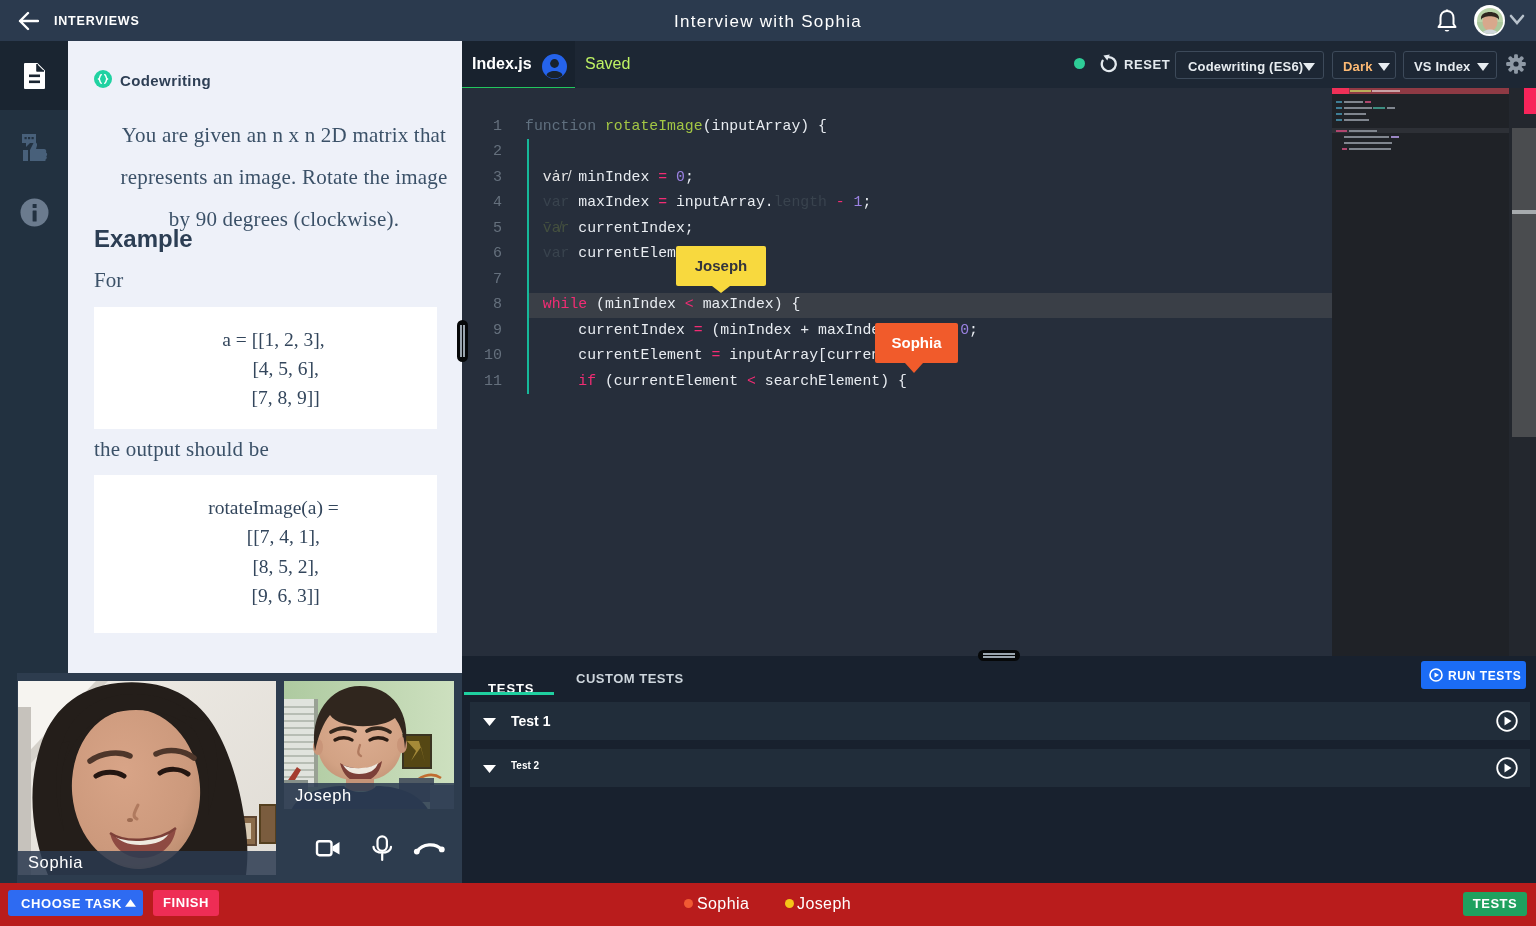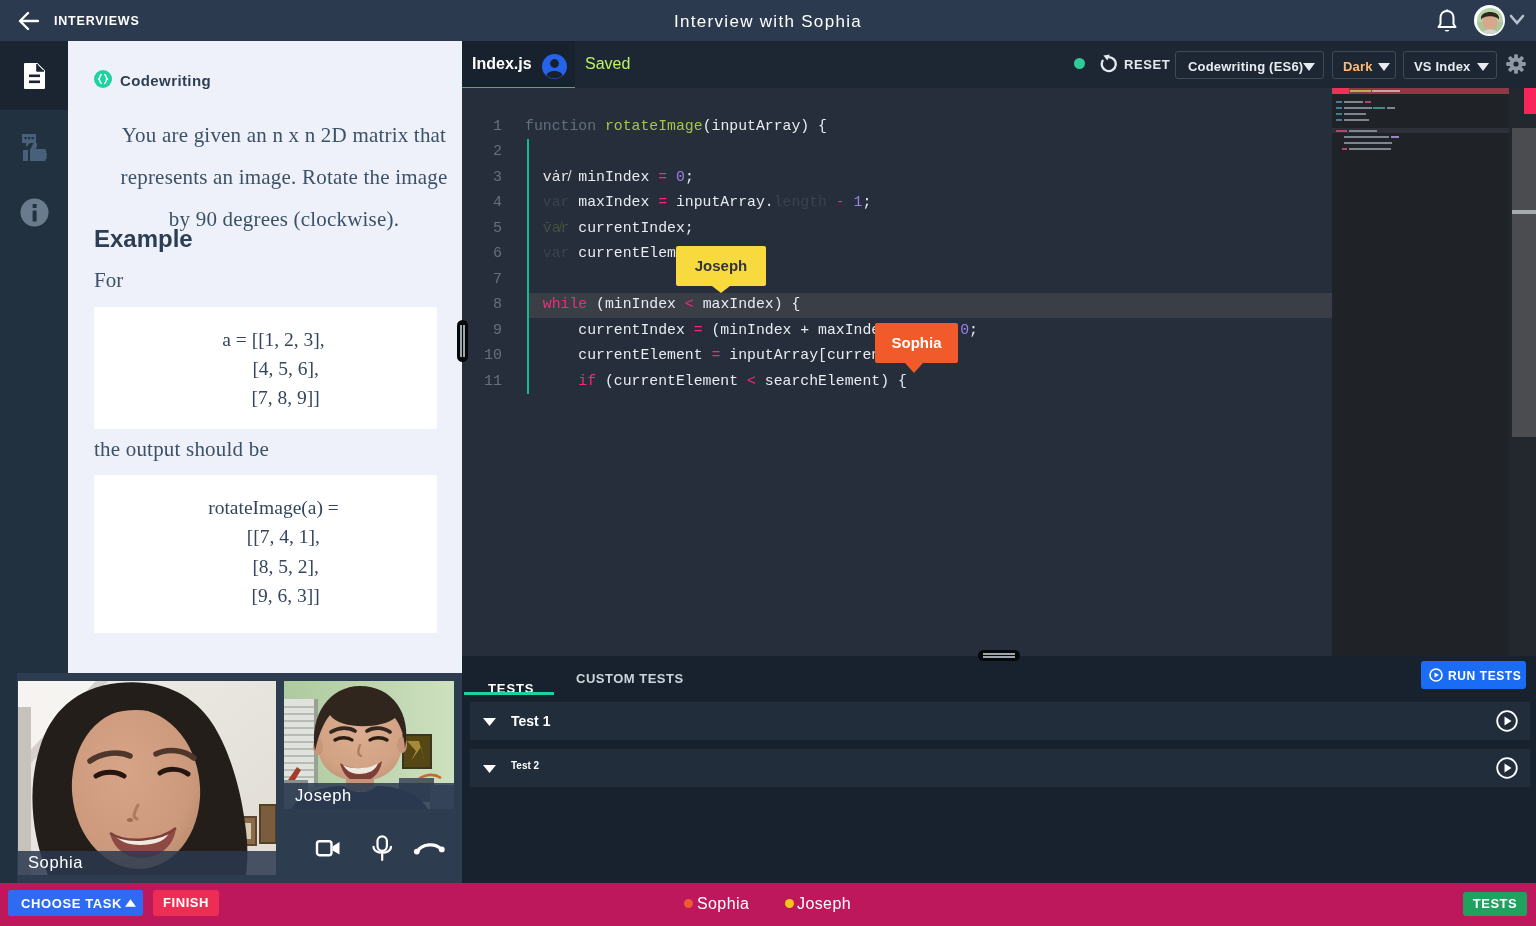--- a/index.html
+++ b/index.html
@@ -382,21 +382,21 @@
     <g stroke="#ffffff" stroke-width="3.4" stroke-linecap="round" fill="none">
       <path d="M102 16.8 C107.5 8.2 120.5 7.8 126.5 14.6"></path>
     </g>
     <g fill="#ffffff">
       <circle cx="101.8" cy="16.6" r="2.9"></circle>
       <circle cx="126.8" cy="14.4" r="2.9"></circle>
     </g>
   </svg>
 </div>
 
-<div class="abs" id="bottombar" style="left:0;top:883px;width:1536px;height:43px;background:#be185d;">
+<div class="abs" id="bottombar" style="left:0;top:883px;width:1536px;height:43px;background:#b91c1c;">
   <div class="abs" style="left:8px;top:7px;width:135px;height:26px;background:#2e6bf2;border-radius:3px;">
     <div class="abs" style="left:13px;top:6px;font-size:13px;font-weight:bold;letter-spacing:0.6px;color:#ffffff;">CHOOSE TASK</div>
     <svg class="abs" style="left:117px;top:9px;" width="11" height="8" viewBox="0 0 12 8">
         <path d="M0 8 L12 8 L6 0 Z" fill="#ffffff"></path>
       </svg>
   </div>
   <div class="abs" style="left:153px;top:7px;width:66px;height:26px;background:#ee2d55;border-radius:3px;text-align:center;line-height:26px;font-size:13px;font-weight:bold;letter-spacing:0.6px;color:#ffffff;">FINISH</div>
 
   <div class="abs" style="left:684px;top:16px;width:9px;height:9px;border-radius:50%;background:#f05a33;"></div>
   <div class="abs" style="left:697px;top:12px;font-size:16px;letter-spacing:0.4px;color:#ffffff;">Sophia</div>

